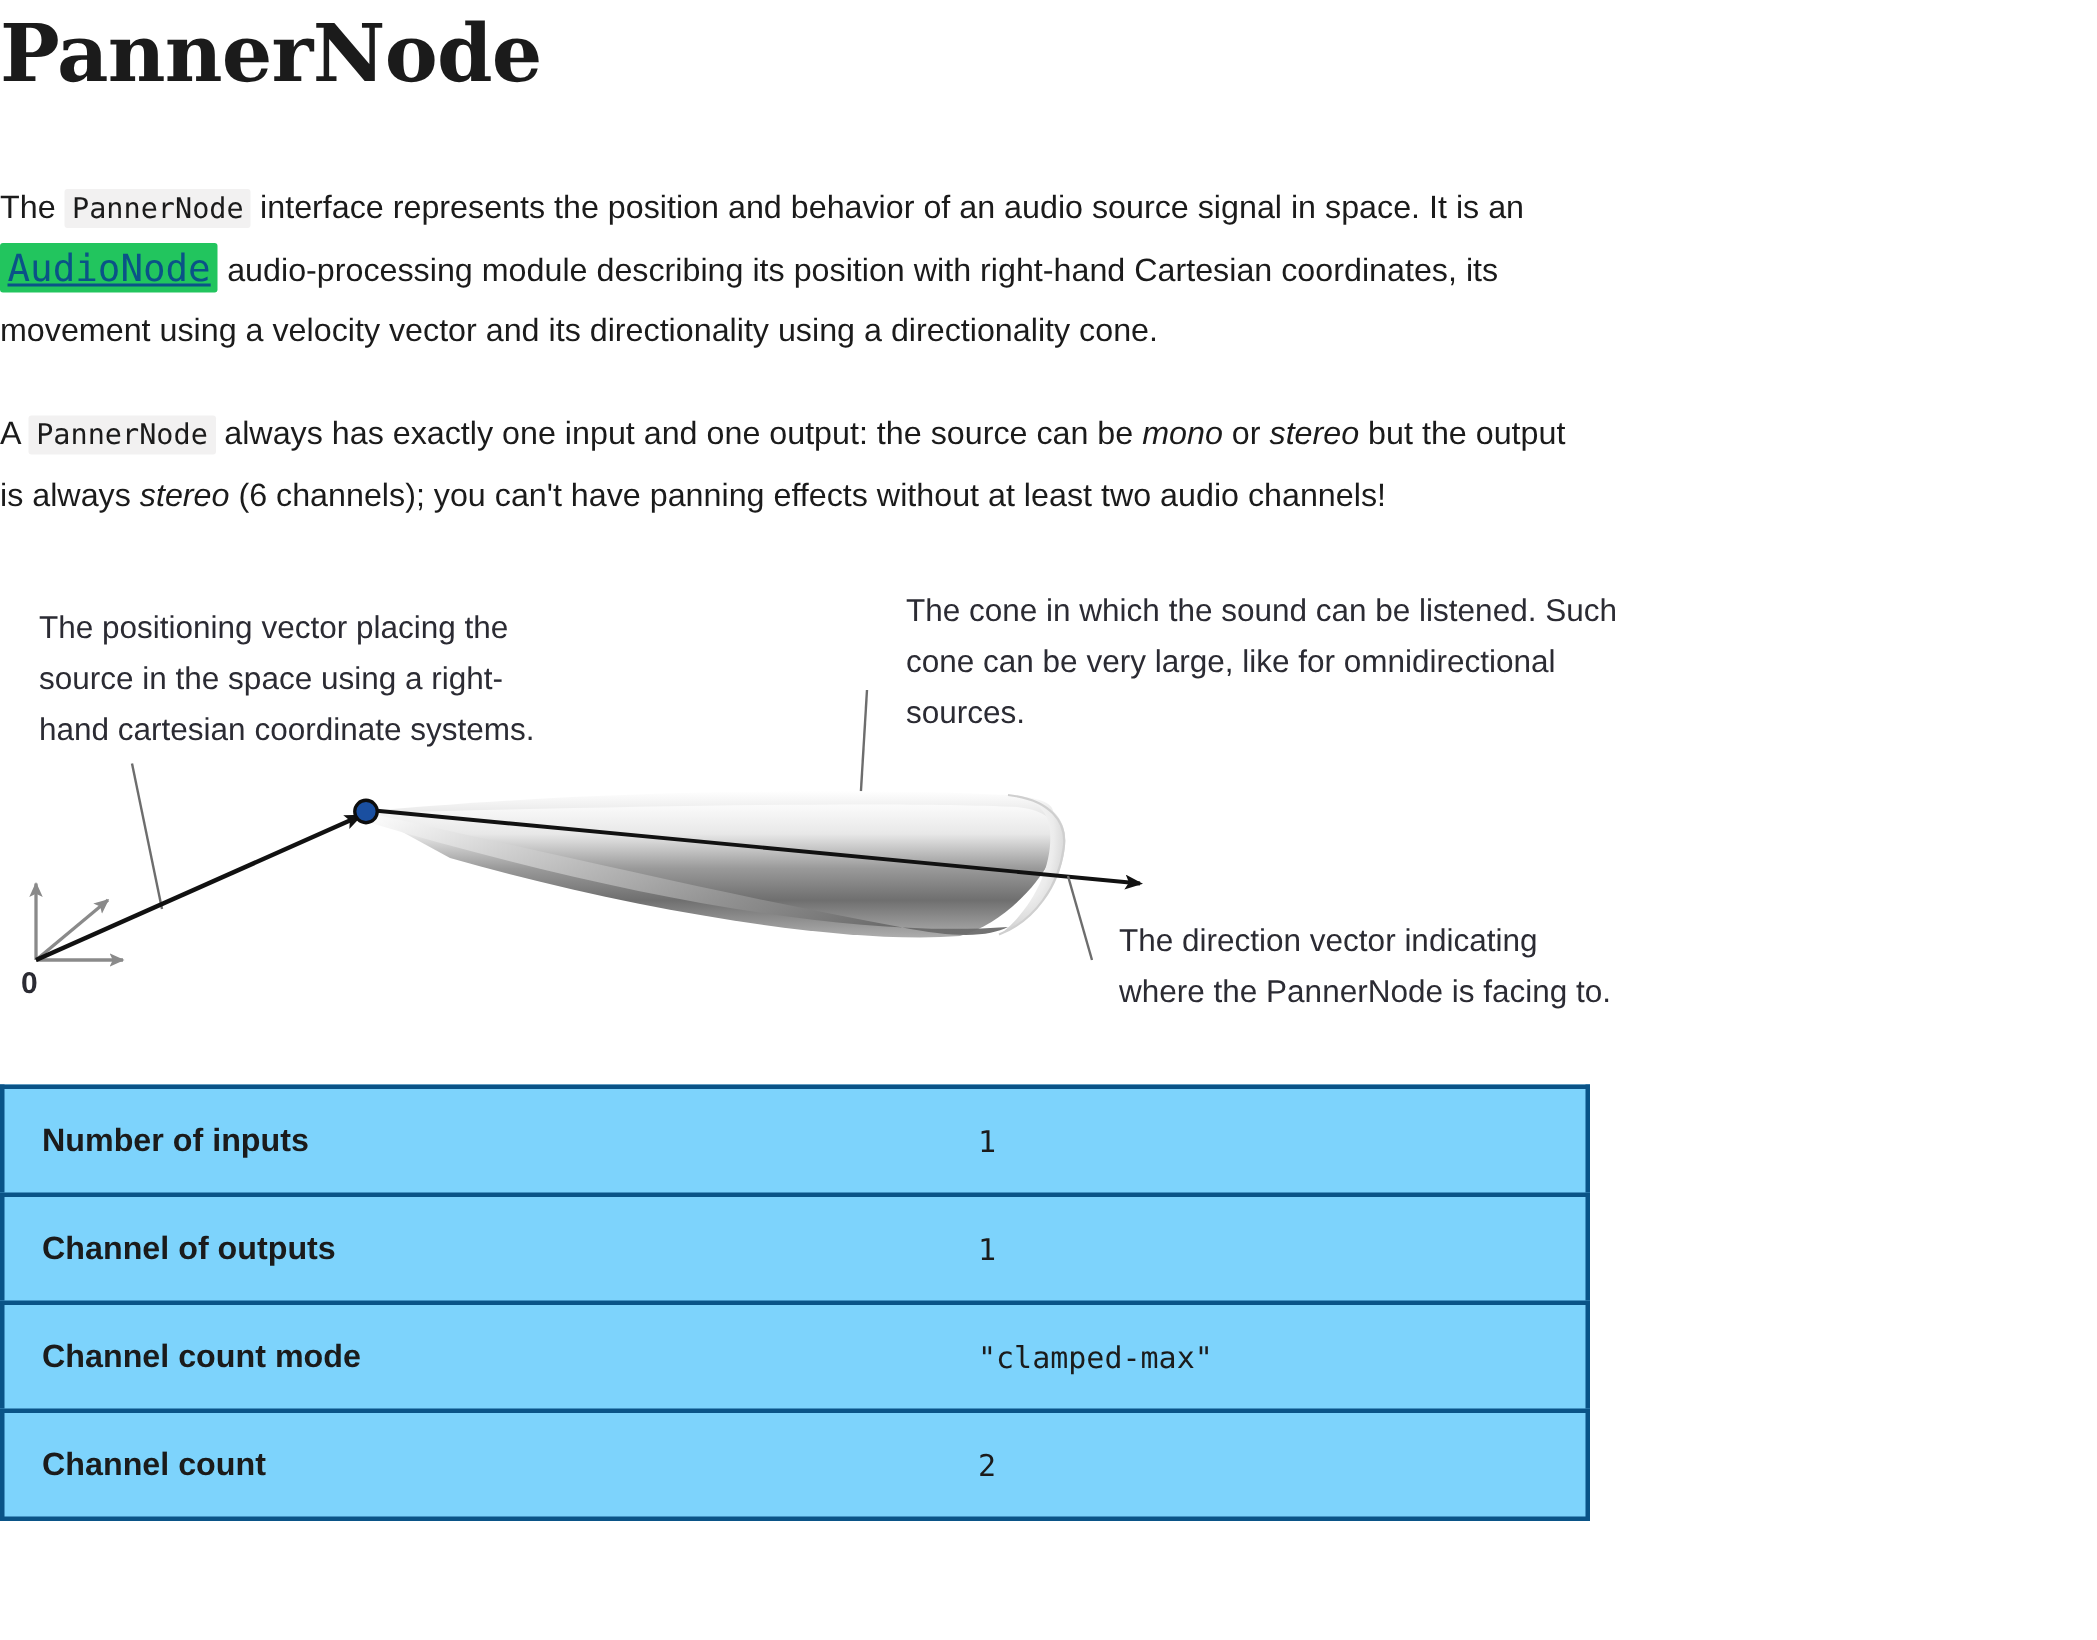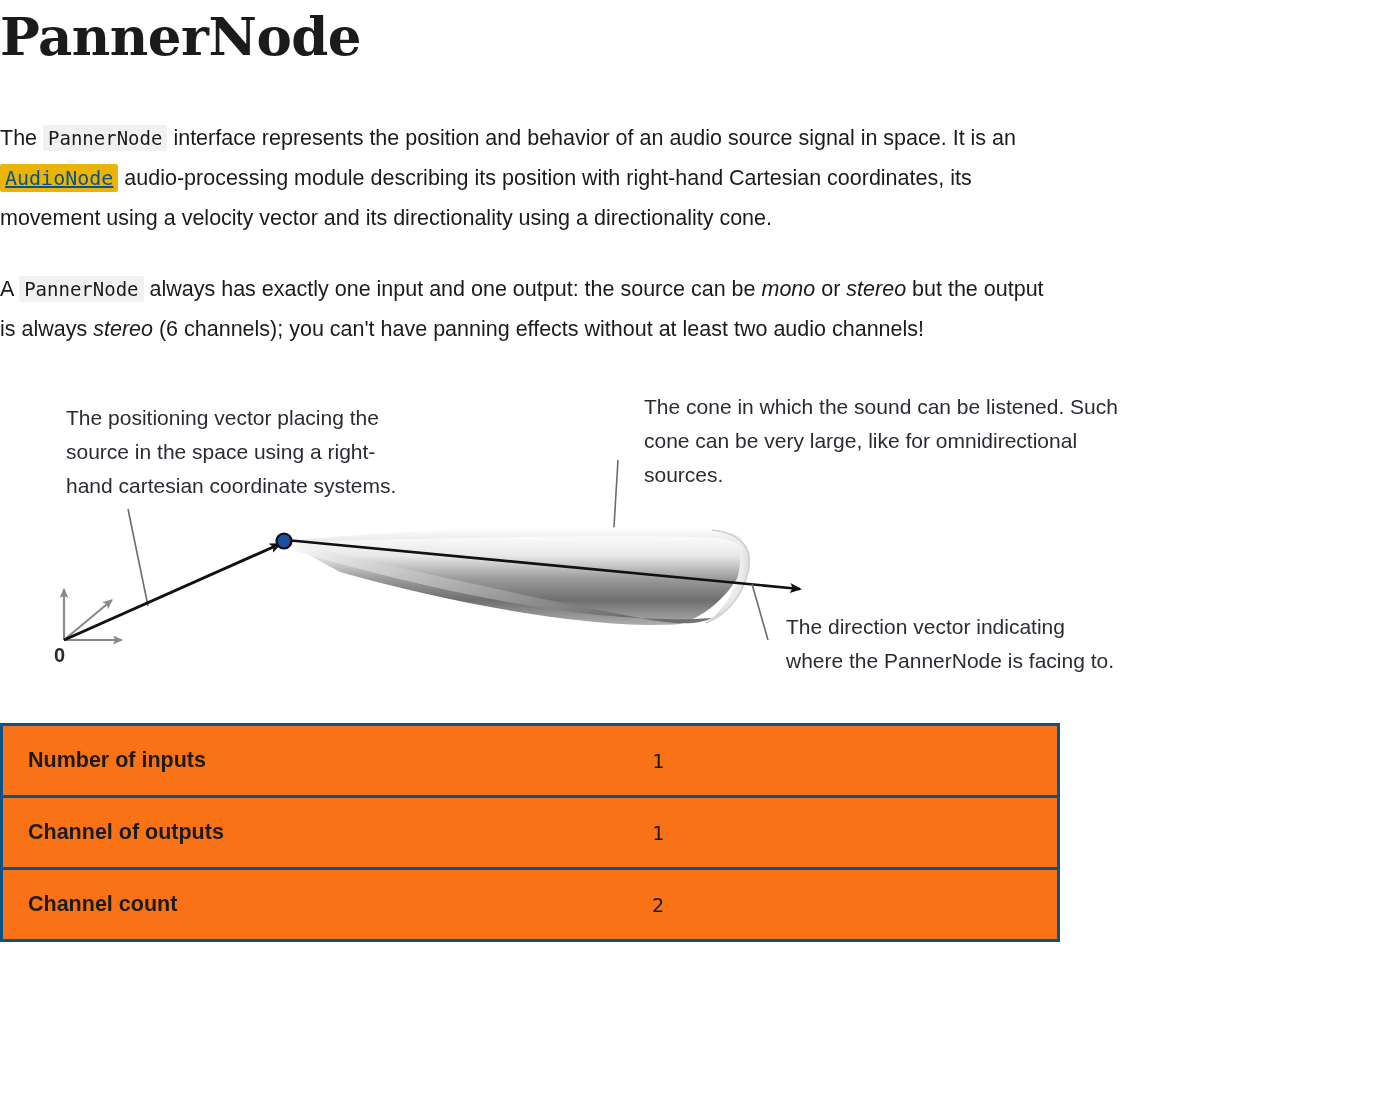--- a/index.html
+++ b/index.html
@@ -47,56 +47,55 @@
     font-family: "DejaVu Sans Mono", "Liberation Mono", monospace;
     font-size: 19px;
     background: #f2f1f1;
     padding: 2px 5px;
     border-radius: 2px;
     color: #1b1b1b;
     white-space: nowrap;
   }
   a.code-link {
     font-family: "DejaVu Sans Mono", "Liberation Mono", monospace;
-    font-size: 20px;
-    background: #eab308;
+    font-size: 25px;
+    background: #22c55e;
     padding: 2px 5px;
     border-radius: 2px;
     color: #0a5387;
     text-decoration: underline;
     white-space: nowrap;
   }
   em { }
 
   
   .diagram {
     position: absolute;
     left: 0px;
     top: 378px;
     width: 1080px;
     height: 320px;
-    padding-left: 40px;
   }
   .diagram svg { display: block; }
 
   .dgm-text {
     font-family: "Liberation Sans", sans-serif;
     font-size: 21px;
     fill: #2b2b33;
   }
 
   
   .spec-table {
     position: absolute;
     left: 0px;
     top: 723px;
     width: 1060px;
     border-collapse: collapse;
     border: 3px solid #0a5387;
-    background: #f97316;
+    background: #7dd3fc;
     table-layout: fixed;
   }
   .spec-table tr {
     border-bottom: 3px solid #0a5387;
   }
   .spec-table tr:last-child { border-bottom: none; }
   .spec-table th,
   .spec-table td {
     height: 69px;
     padding: 0 0 0 25px;
@@ -231,17 +230,21 @@
   <tbody>
     <tr>
       <th>Number of inputs</th>
       <td>1</td>
     </tr>
     <tr>
       <th>Channel of outputs</th>
       <td>1</td>
     </tr>
     <tr>
+      <th>Channel count mode</th>
+      <td>"clamped-max"</td>
+    </tr>
+    <tr>
       <th>Channel count</th>
       <td>2</td>
     </tr>
   </tbody>
 </table>
 
 </body></html>

